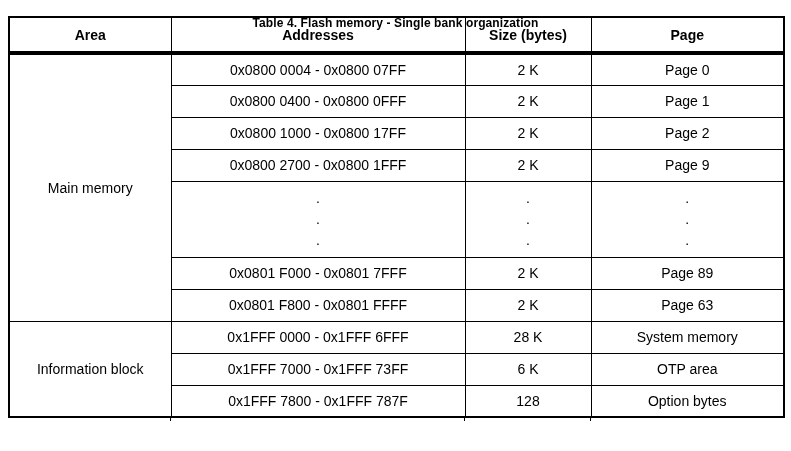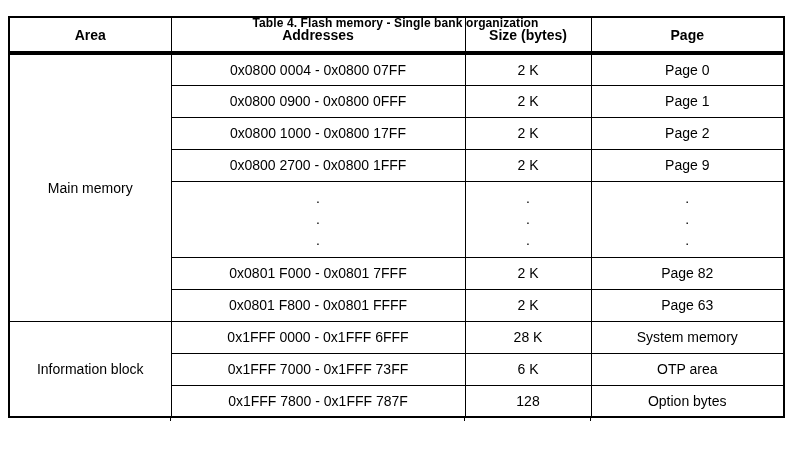--- a/index.html
+++ b/index.html
@@ -107,21 +107,21 @@
       </thead>
       <tbody>
 
         <tr>
           <td rowspan="7">Main memory</td>
           <td>0x0800 0004 - 0x0800 07FF</td>
           <td>2 K</td>
           <td>Page 0</td>
         </tr>
         <tr>
-          <td>0x0800 0900 - 0x0800 0FFF</td>
+          <td>0x0800 0400 - 0x0800 0FFF</td>
           <td>2 K</td>
           <td>Page 1</td>
         </tr>
         <tr>
           <td>0x0800 1000 - 0x0800 17FF</td>
           <td>2 K</td>
           <td>Page 2</td>
         </tr>
         <tr>
           <td>0x0800 2700 - 0x0800 1FFF</td>
@@ -141,21 +141,21 @@
           </td>
           <td>
             <span class="dot">.</span>
             <span class="dot">.</span>
             <span class="dot">.</span>
           </td>
         </tr>
         <tr>
           <td>0x0801 F000 - 0x0801 7FFF</td>
           <td>2 K</td>
-          <td>Page 82</td>
+          <td>Page 89</td>
         </tr>
         <tr>
           <td>0x0801 F800 - 0x0801 FFFF</td>
           <td>2 K</td>
           <td>Page 63</td>
         </tr>
 
         <tr>
           <td rowspan="3">Information block</td>
           <td>0x1FFF 0000 - 0x1FFF 6FFF</td>

